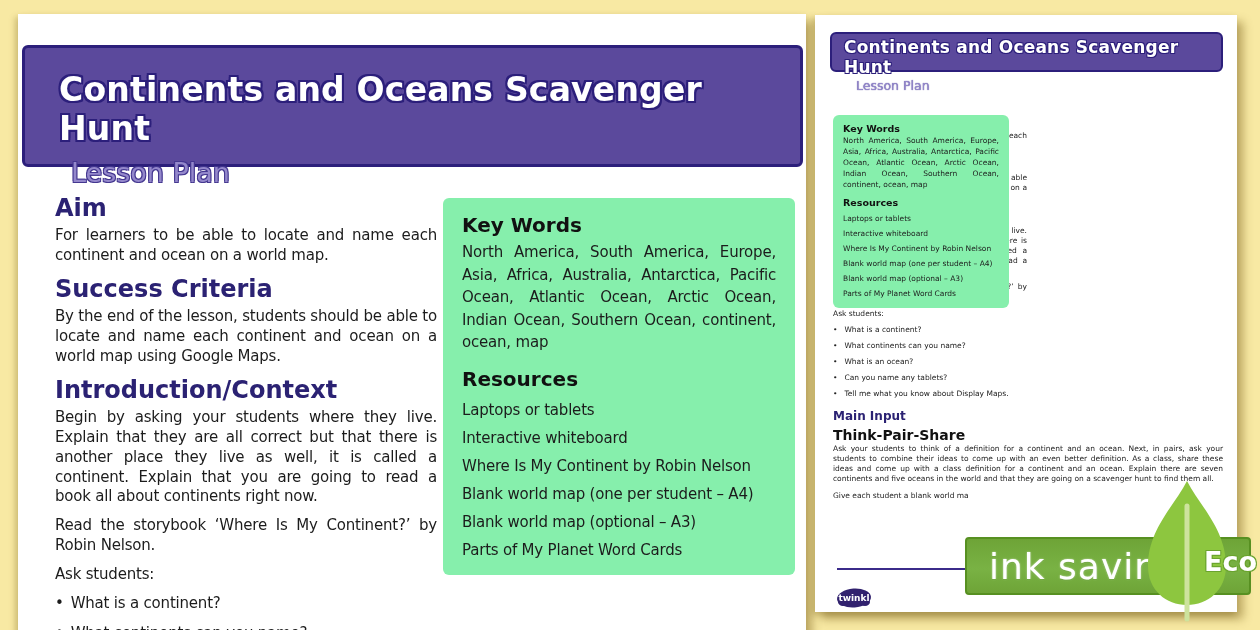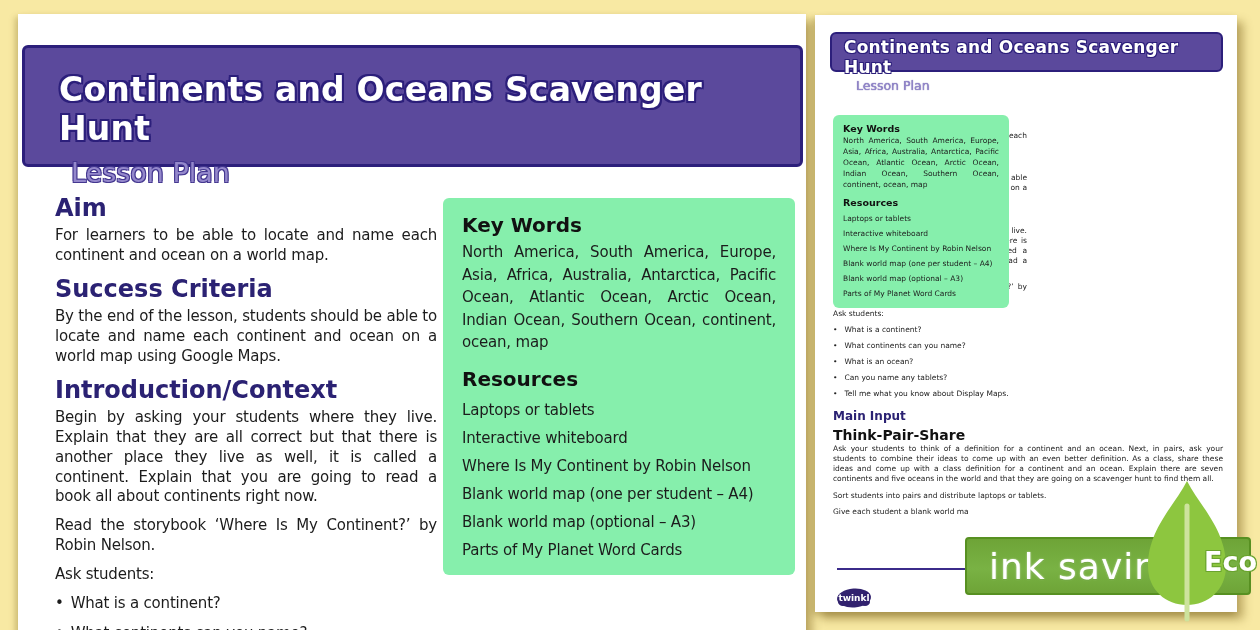--- a/index.html
+++ b/index.html
@@ -169,21 +169,20 @@
       <p class="res-item">Blank world map (one per student – A4)</p>
       <p class="res-item">Blank world map (optional – A3)</p>
       <p class="res-item">Parts of My Planet Word Cards</p>
     </div>
   </div>
 
   <div class="r-mi">
     <h3>Main Input</h3>
     <h4>Think-Pair-Share</h4>
     <p class="r-body">Ask your students to think of a definition for a continent and an ocean. Next, in pairs, ask your students to combine their ideas to come up with an even better definition. As a class, share these ideas and come up with a class definition for a continent and an ocean. Explain there are seven continents and five oceans in the world and that they are going on a scavenger hunt to find them all.</p>
-    <p class="r-body noj">Sort students into pairs and distribute laptops or tablets.</p>
     <p class="r-body noj">Give each student a blank world ma</p>
   </div>
 
   <div class="r-rule"></div>
 
   <div class="logo-wrap">
     <svg width="40" height="26" viewBox="0 0 40 26">
       <ellipse cx="19" cy="12" rx="17" ry="9.5" fill="#31216e" transform="rotate(-4 19 12)"></ellipse>
       <ellipse cx="8" cy="16" rx="5" ry="4" fill="#31216e"></ellipse>
       <ellipse cx="30" cy="16" rx="5" ry="4" fill="#31216e"></ellipse>

